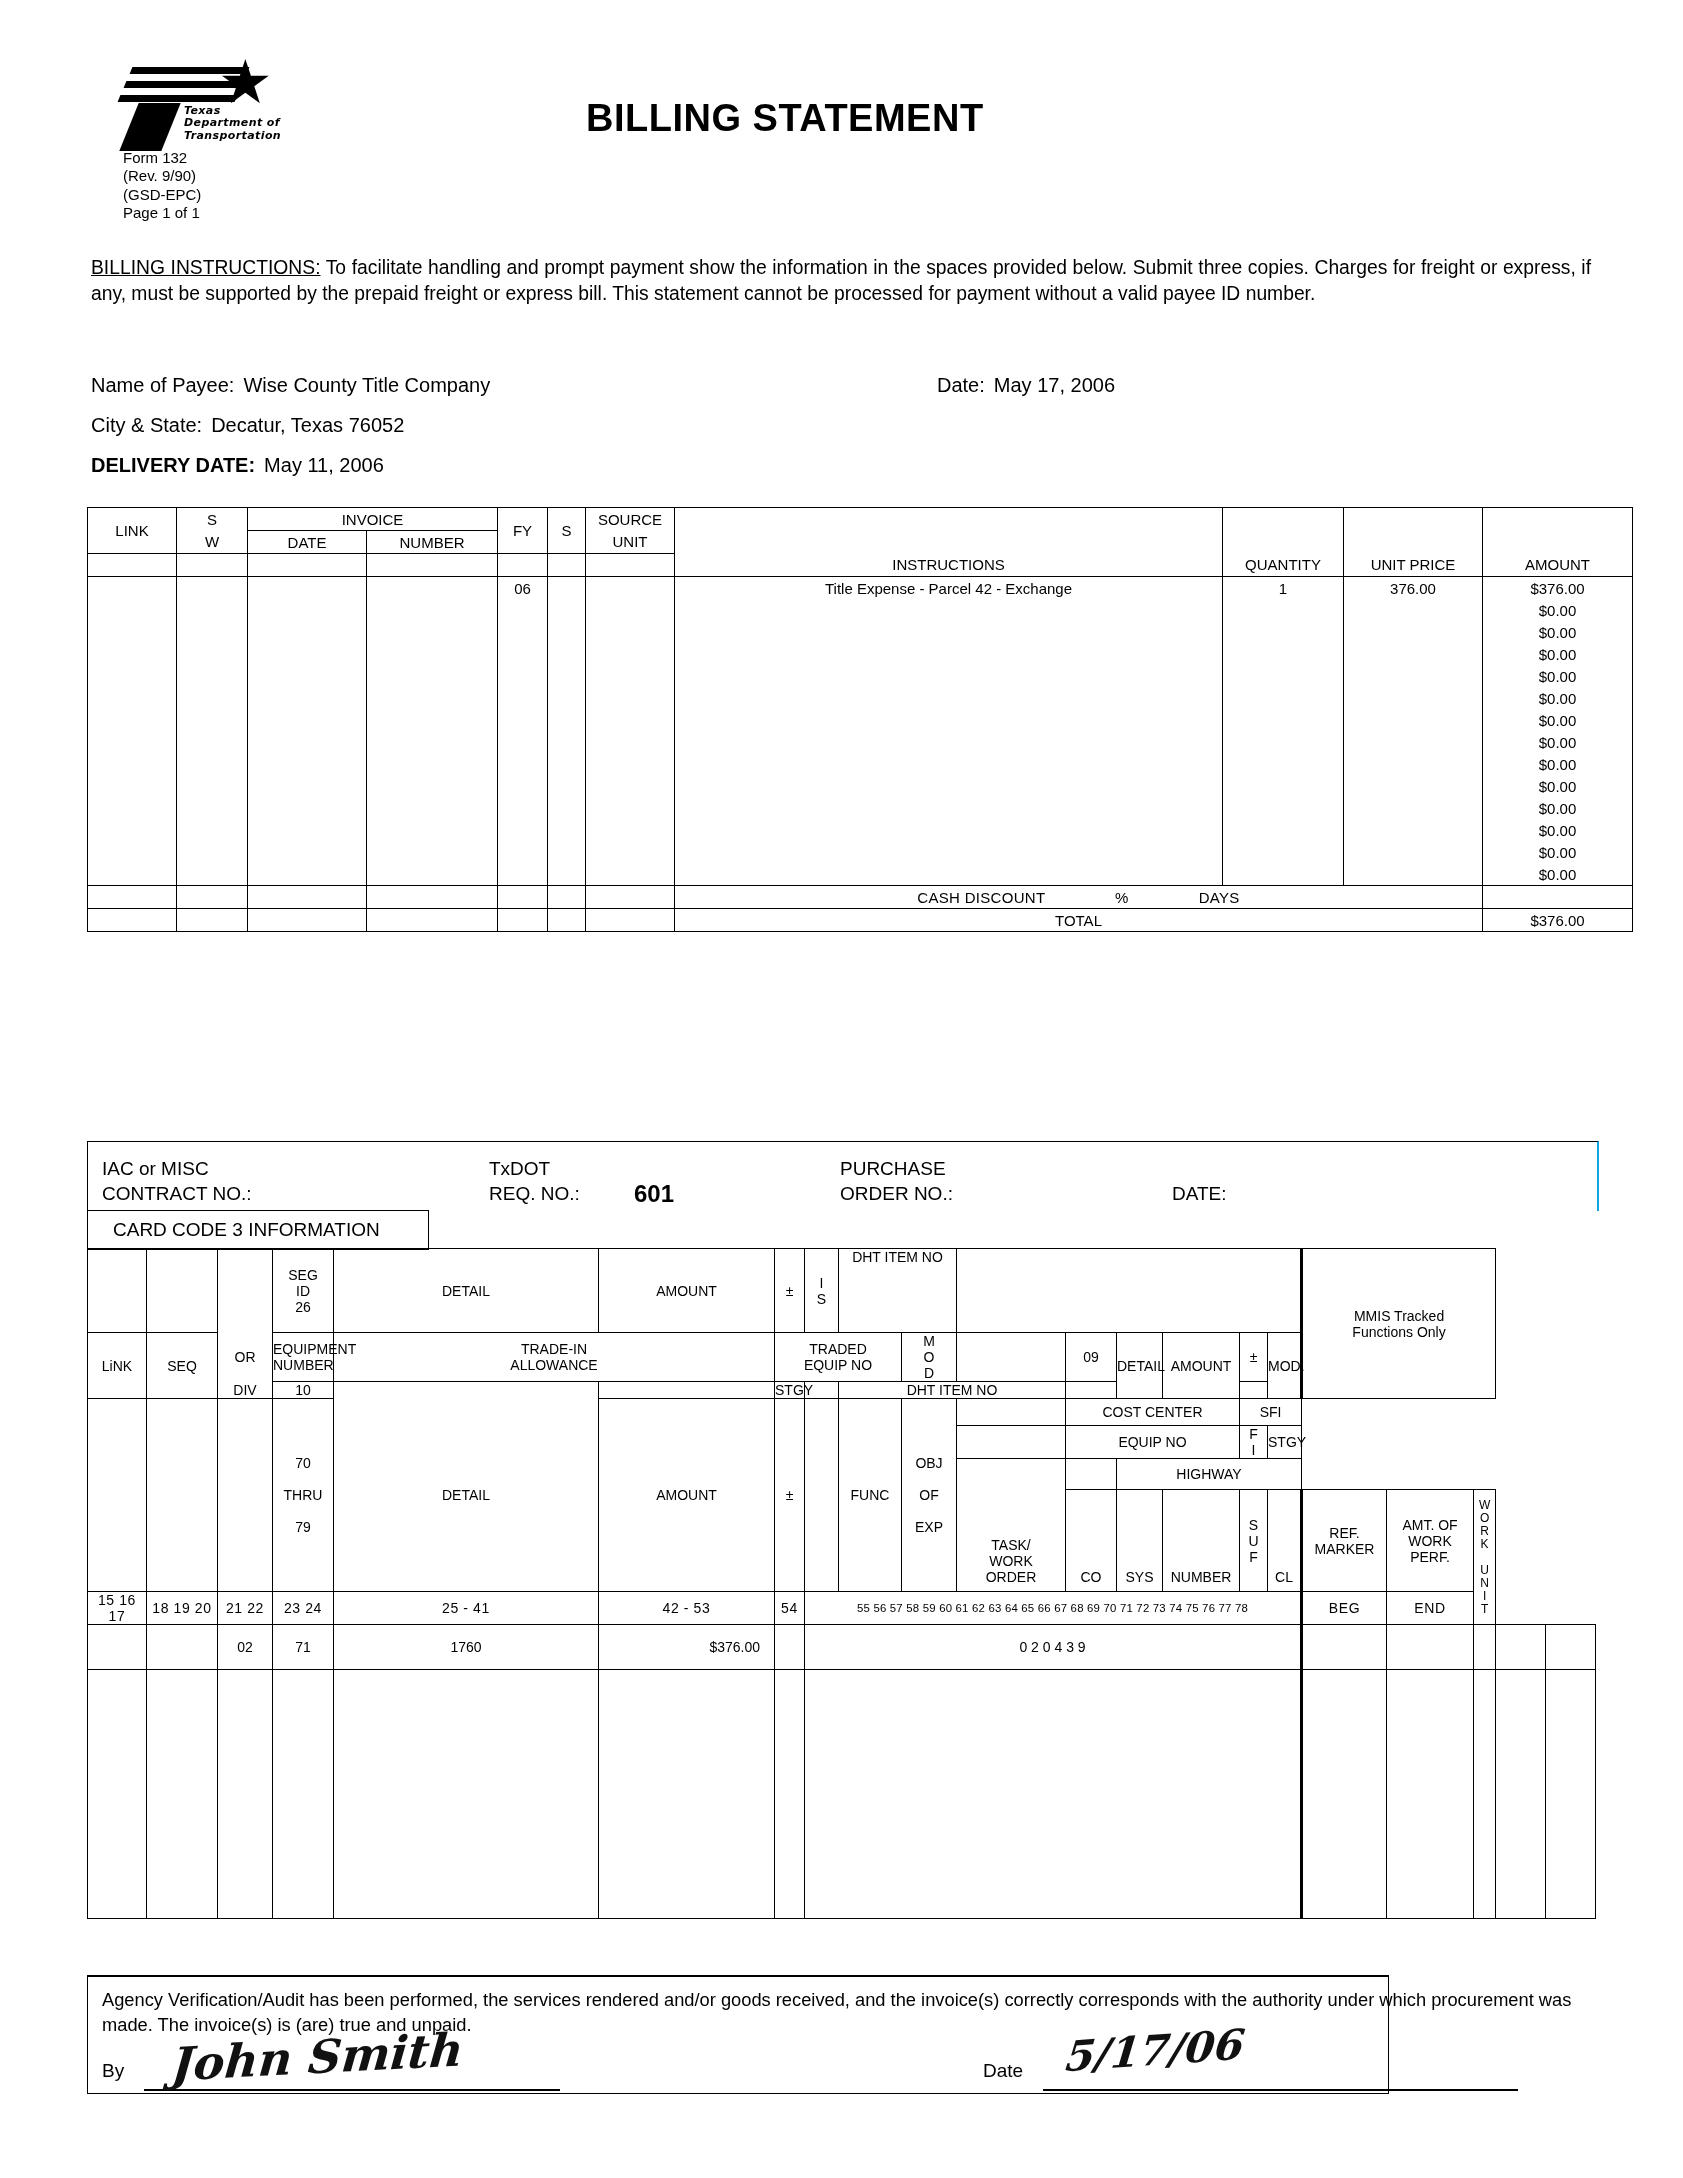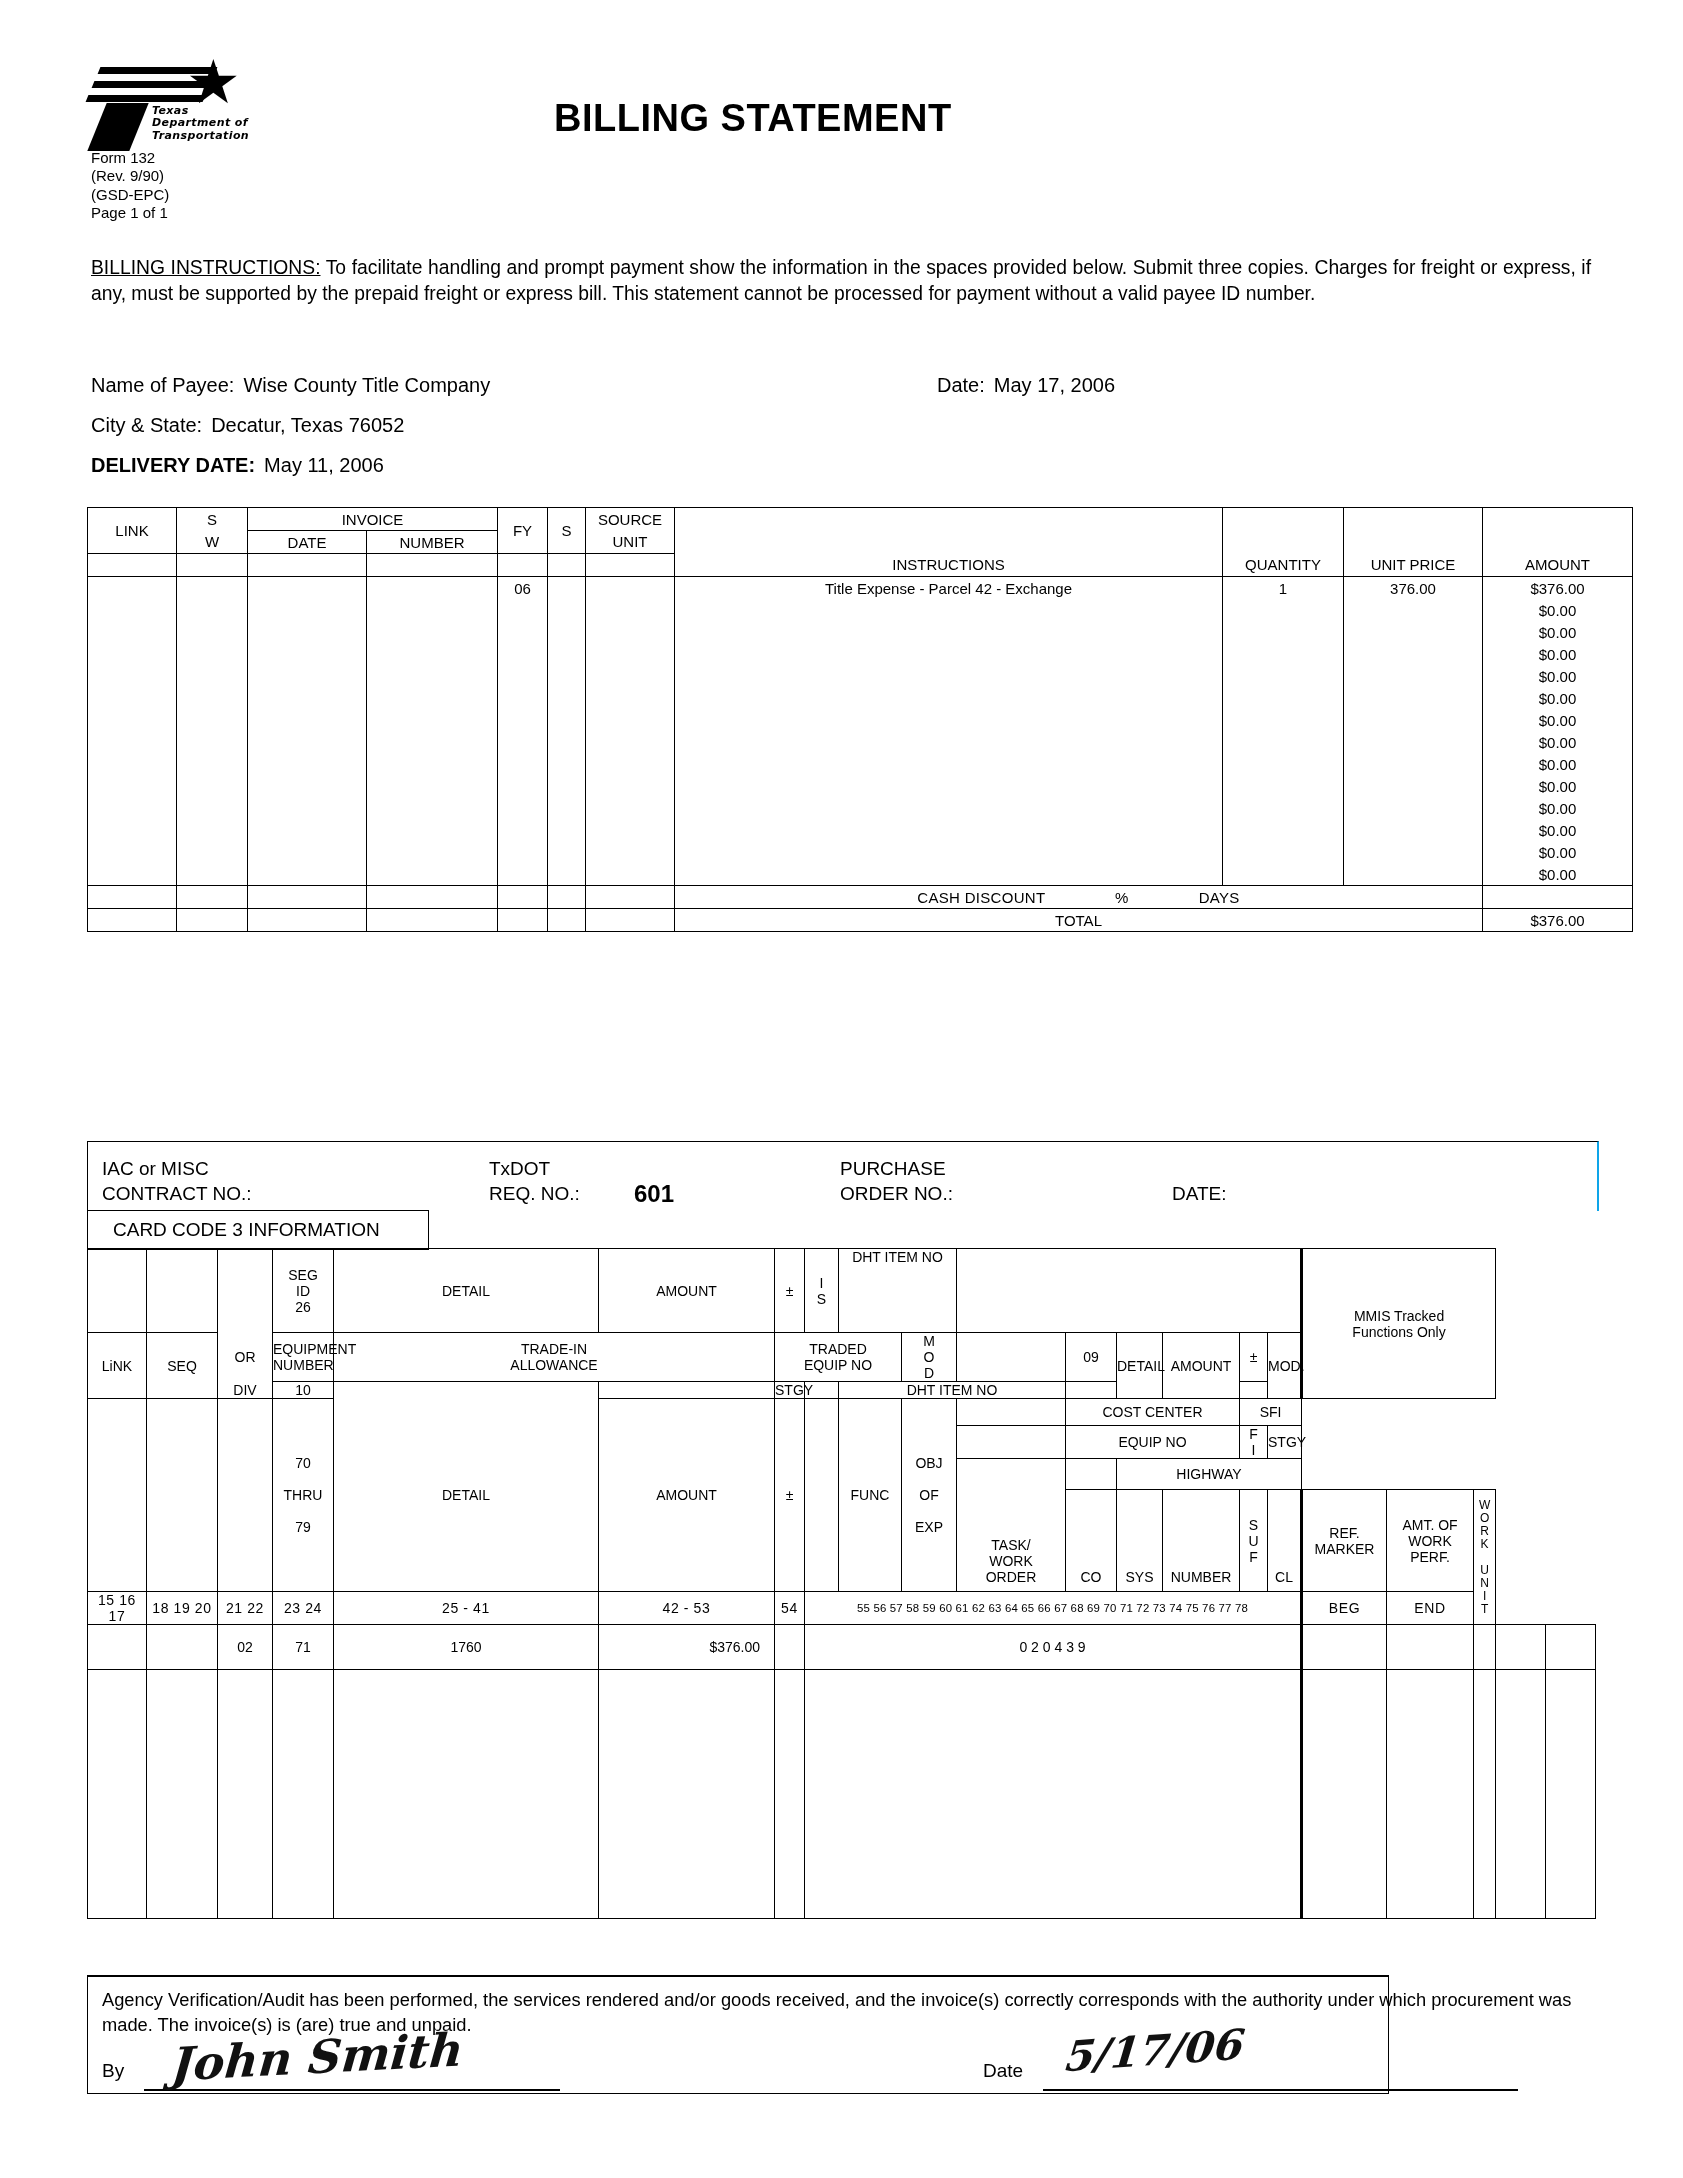--- a/index.html
+++ b/index.html
@@ -20,20 +20,21 @@
     width: 1683px;
     height: 2178px;
     box-sizing: border-box;
     padding: 0;
   }
 
   
   .header {
     position: relative;
     height: 198px;
+    margin-left: 32px;
   }
   .logo-block {
     position: absolute;
     left: 91px;
     top: 61px;
     width: 228px;
   }
   .logo-mark {
     position: relative;
     width: 149px;

